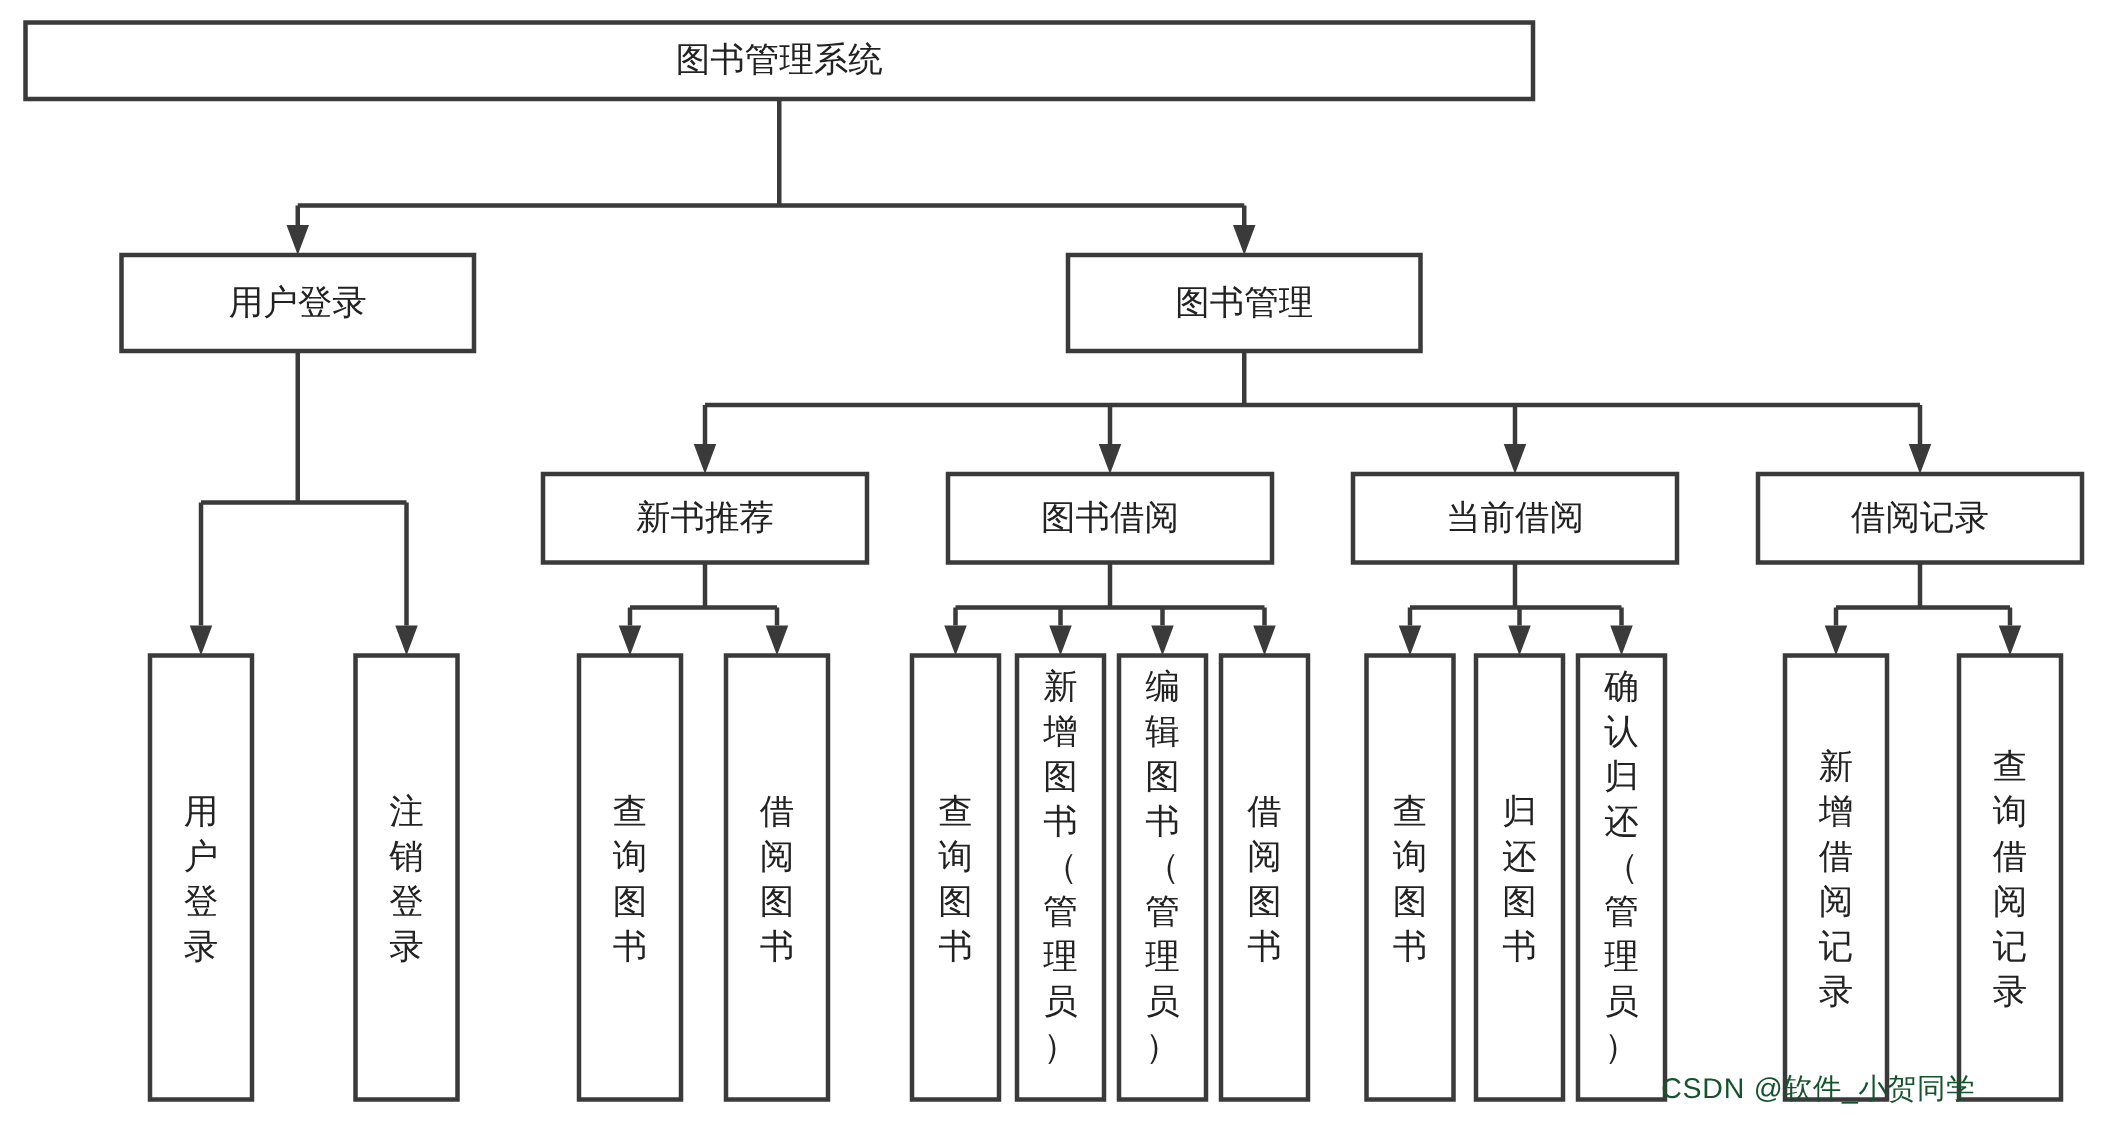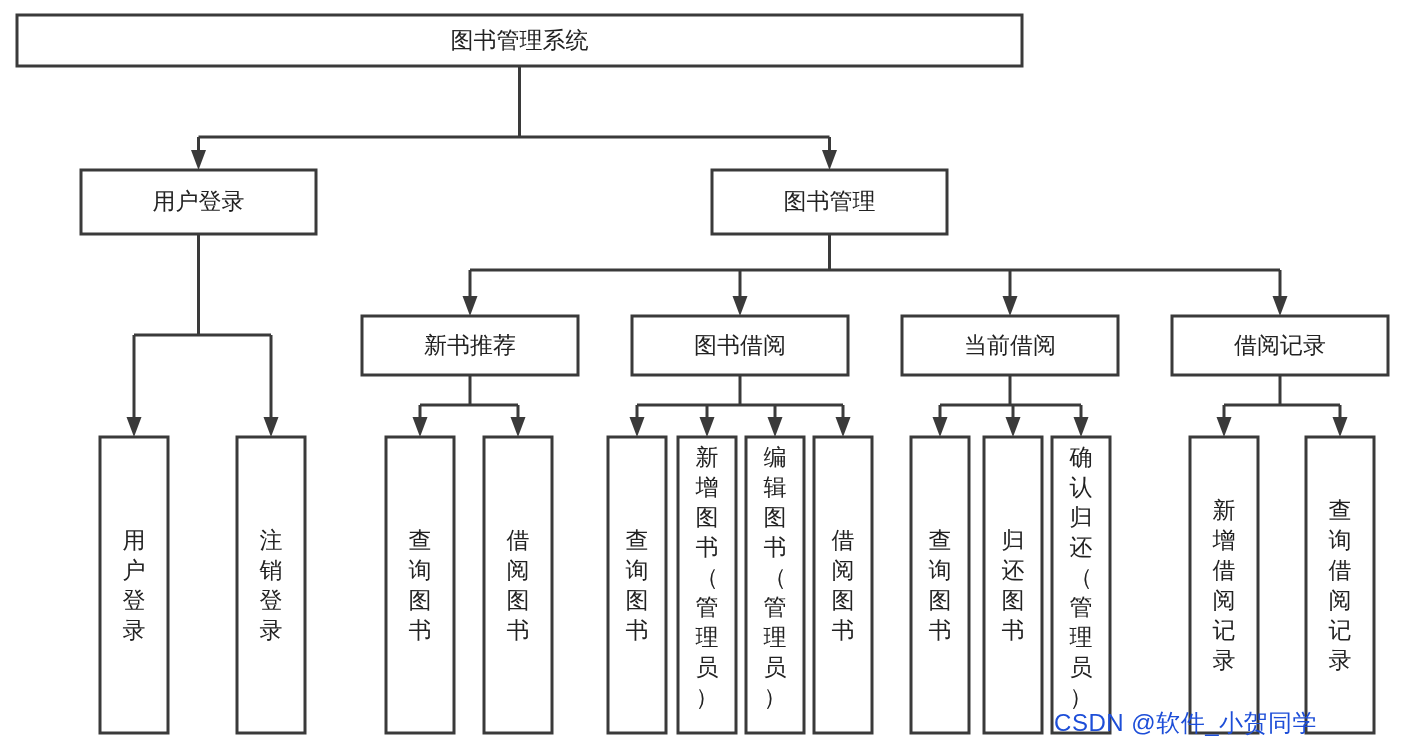--- a/index.html
+++ b/index.html
@@ -53,22 +53,22 @@
     font-family: "Liberation Sans", "DejaVu Sans", sans-serif;
     font-size: 23px;
     fill: #222222;
     text-anchor: middle;
   }
   .watermark {
     position: absolute;
     right: 8px;
     bottom: 8px;
     font-family: "Liberation Sans", "DejaVu Sans", sans-serif;
-    font-size: 24px;
-    color: #1d4ed8;
+    font-size: 19px;
+    color: #14532d;
     white-space: nowrap;
     letter-spacing: 0.5px;
     pointer-events: none;
   }
 </style>
 </head>
 <body>
 
 <div id="diagram-root">
   <svg class="flow-svg" id="flow-svg" viewBox="0 0 1405 747" xmlns="http://www.w3.org/2000/svg">

